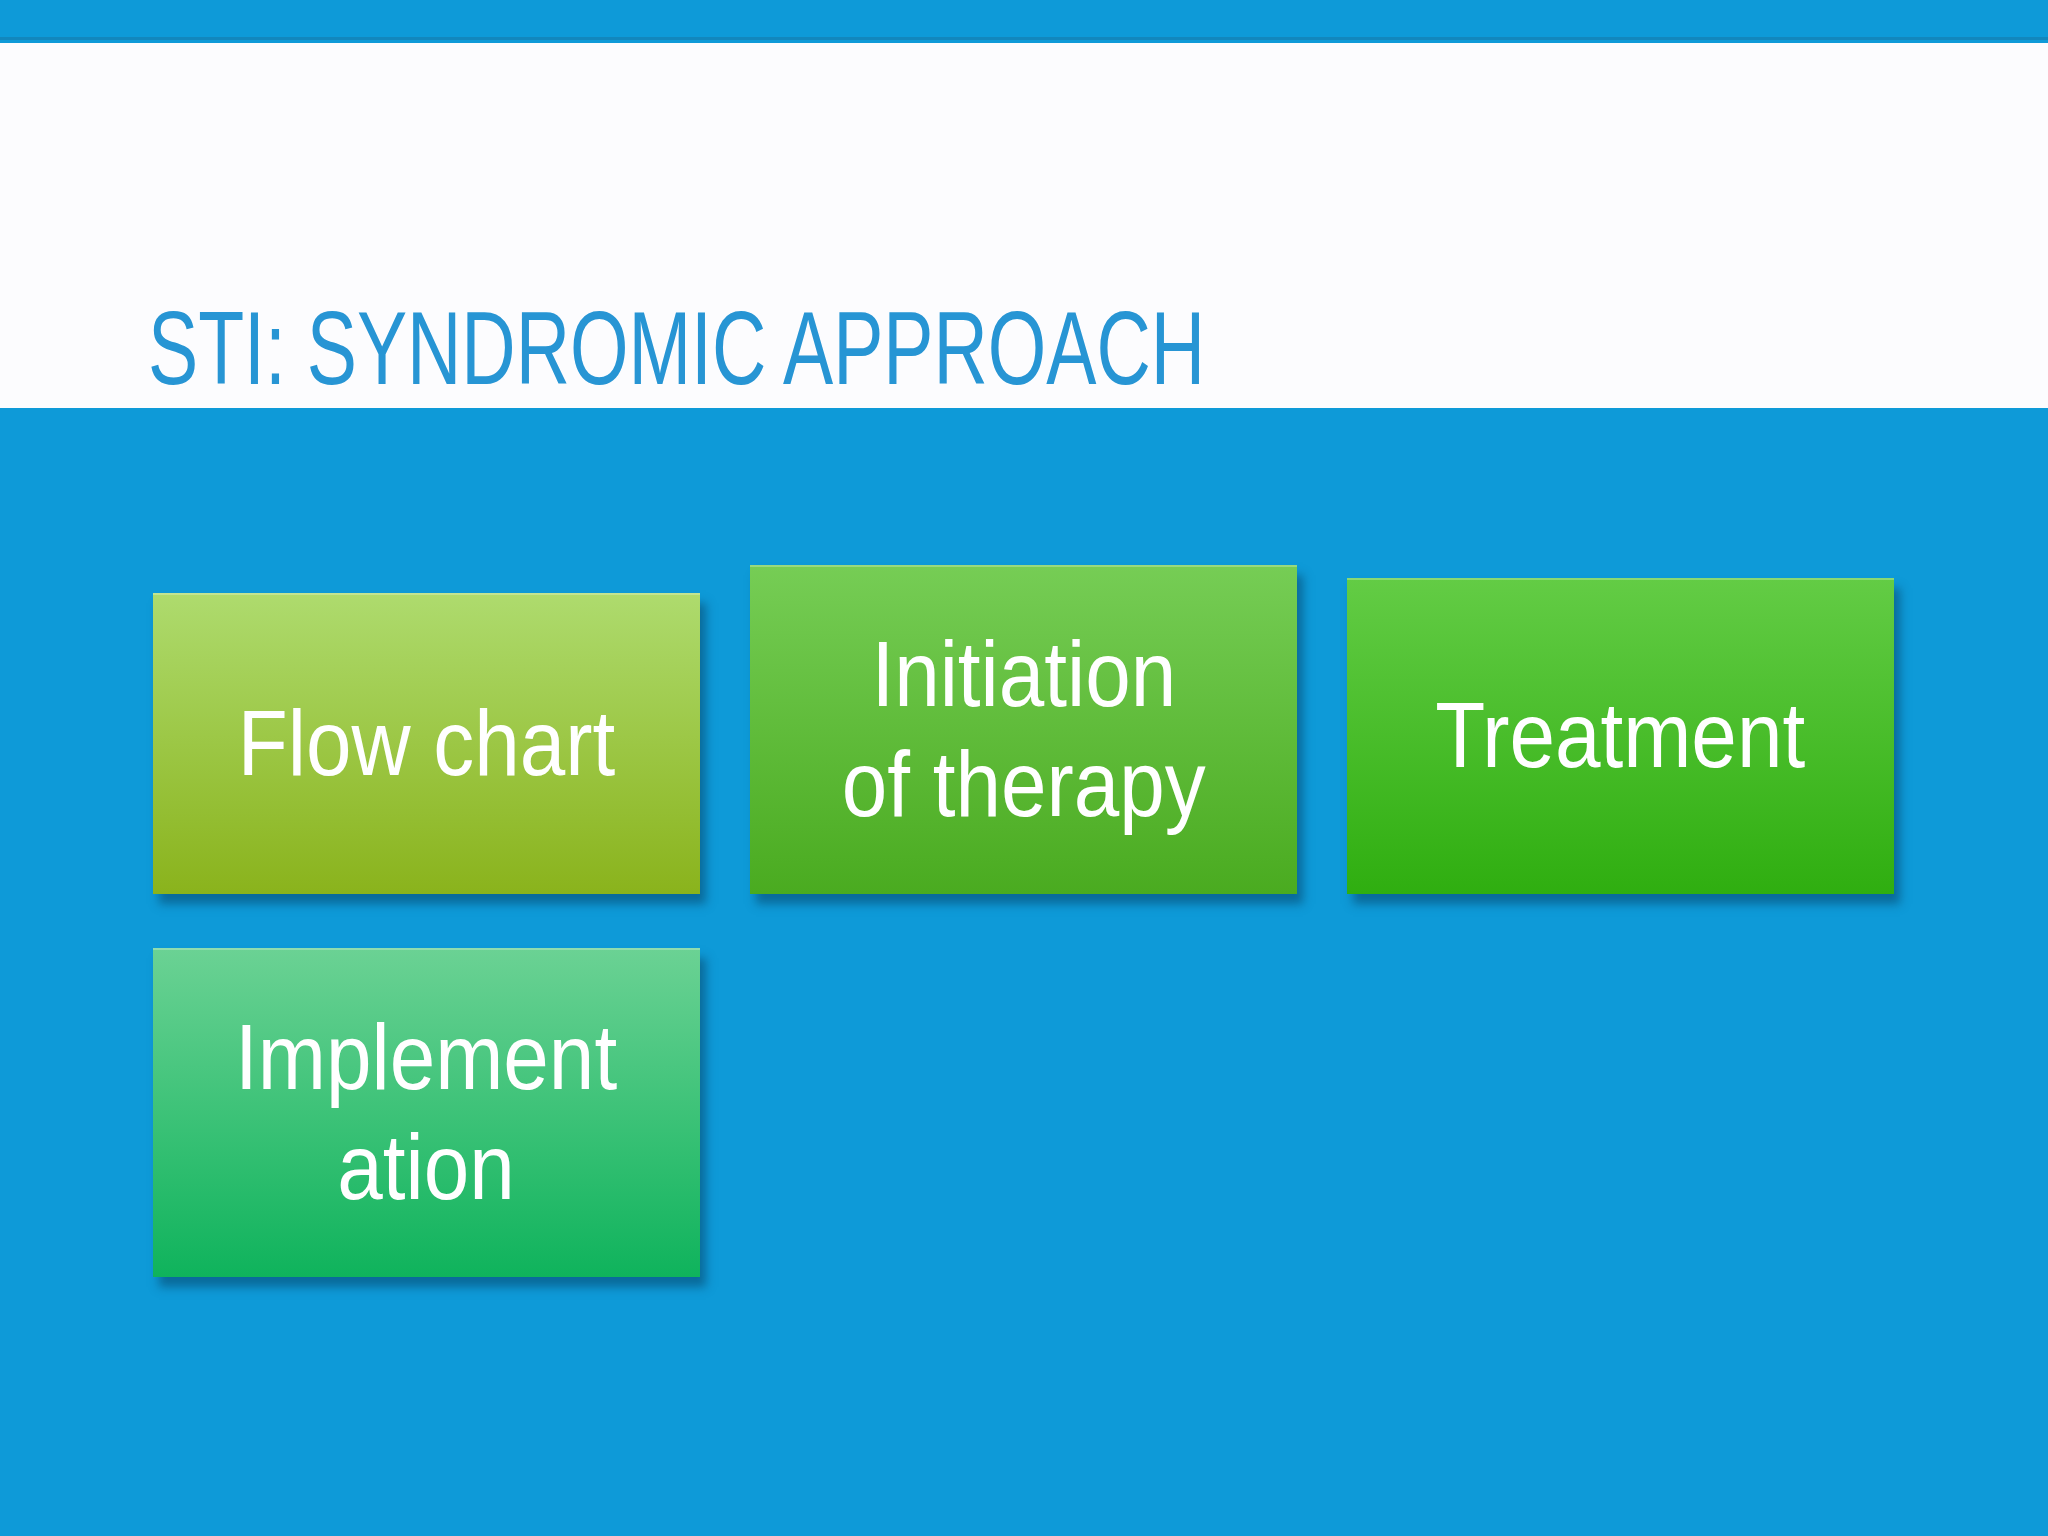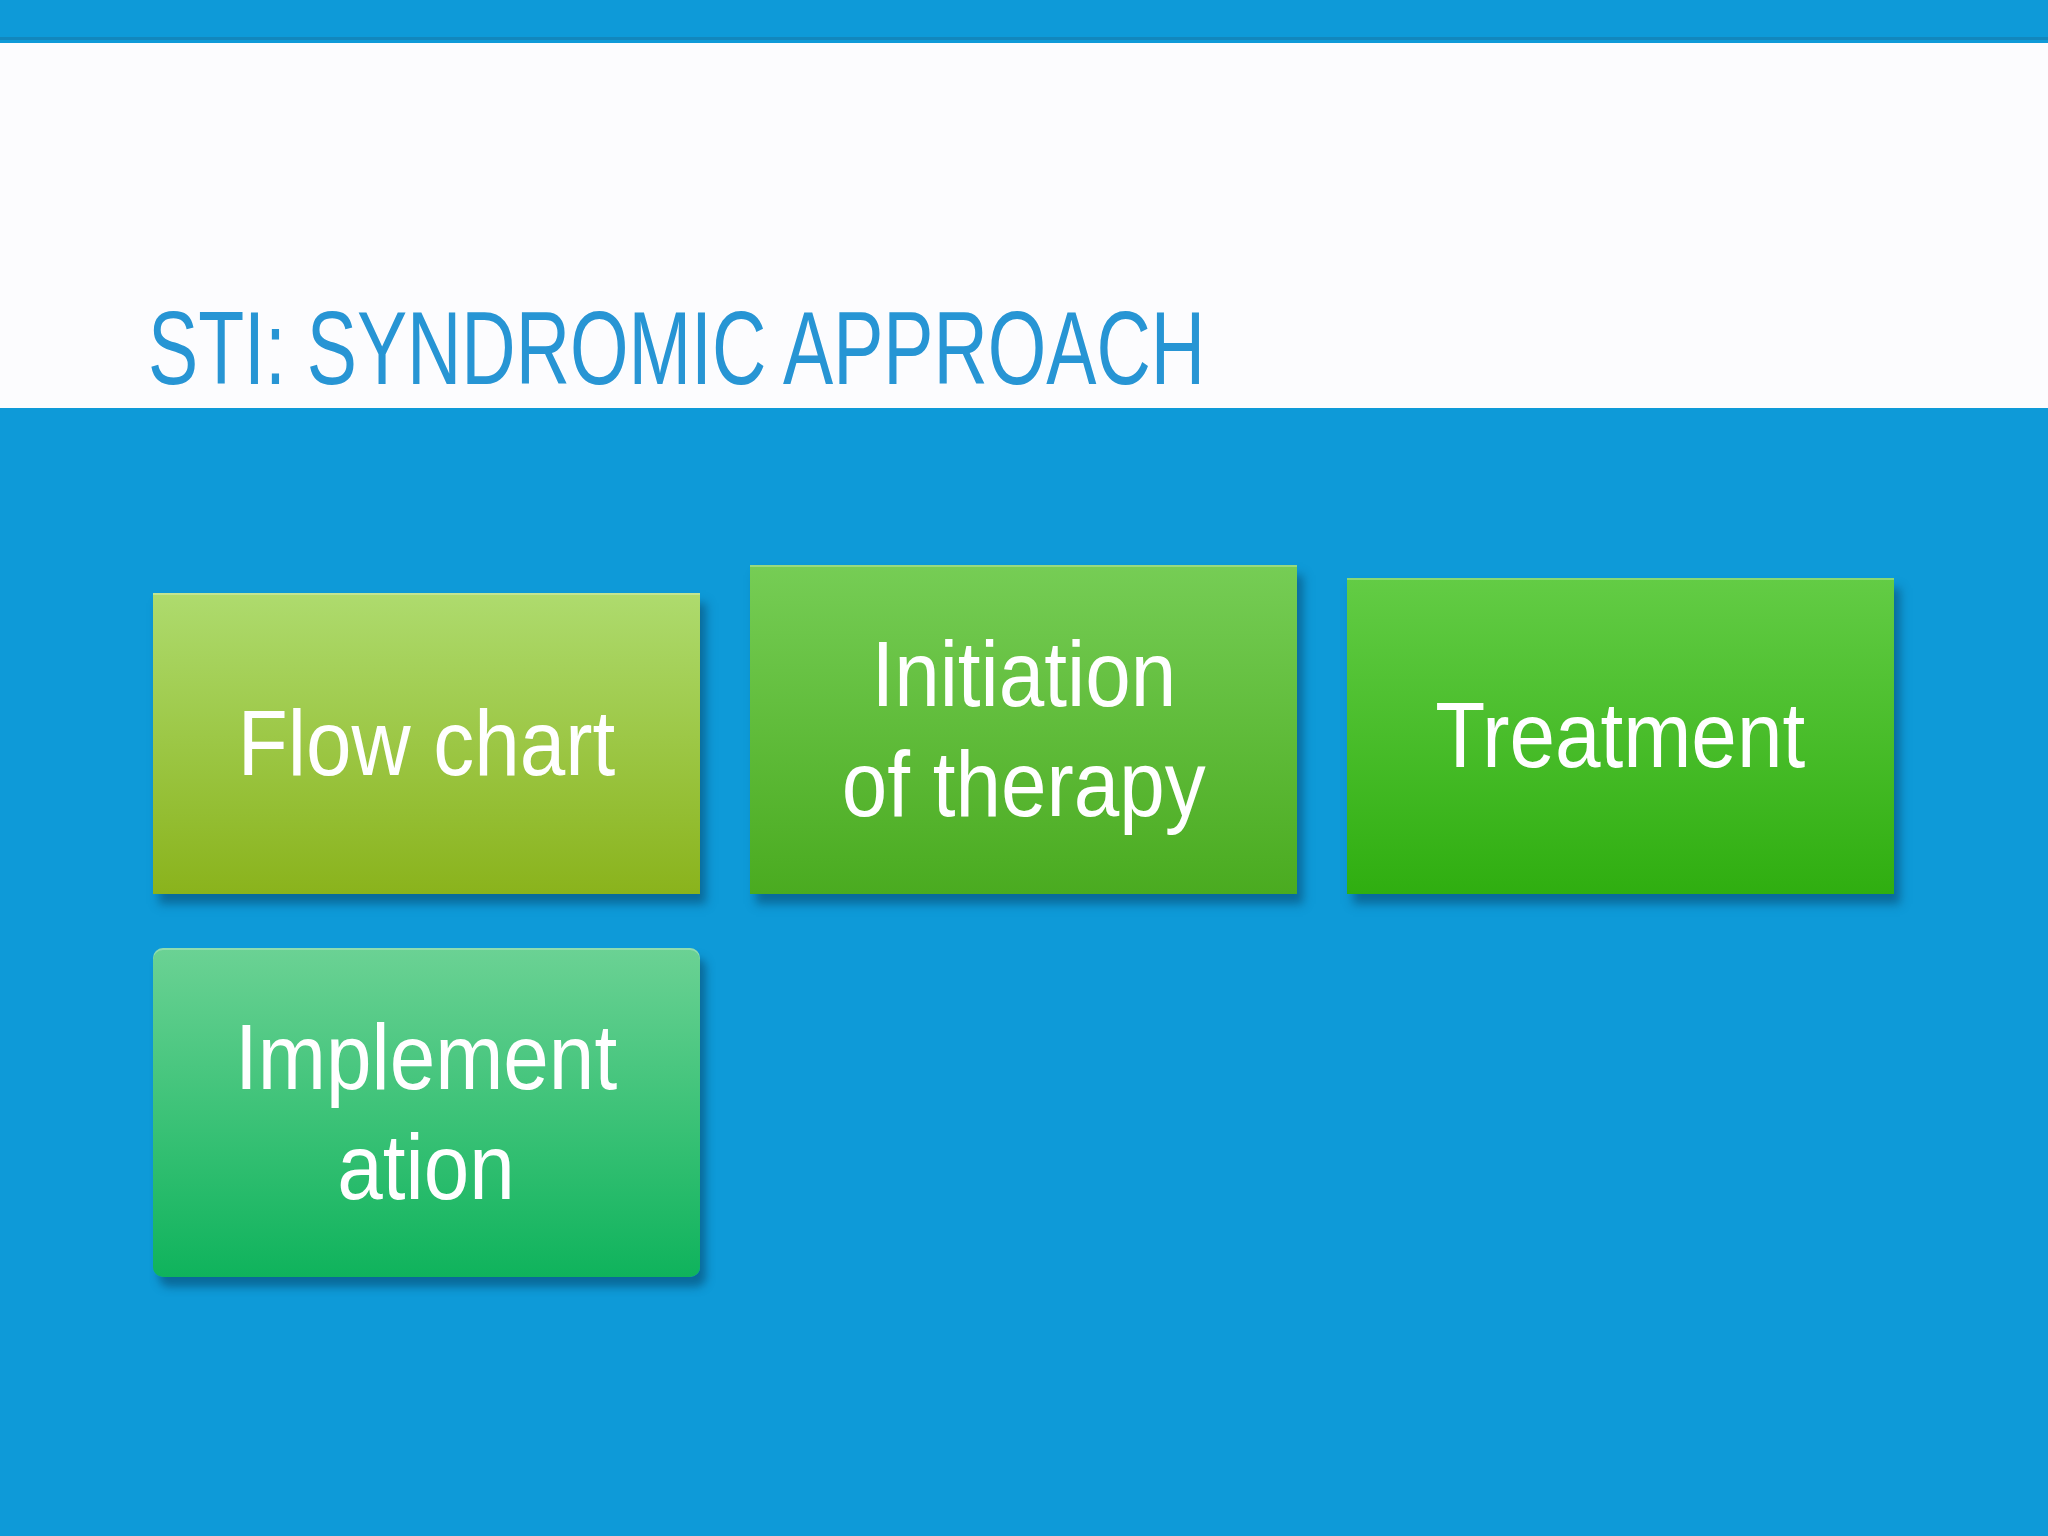--- a/index.html
+++ b/index.html
@@ -76,19 +76,19 @@
       <span class="box-label">Initiation
 of therapy</span>
     </div>
 
     <div class="box" style="background: linear-gradient(rgb(99, 204, 69) 0%, rgb(47, 174, 16) 100%); margin-top: 13px;">
       <span class="box-label">Treatment</span>
     </div>
 
 
 
-    <div class="box" style="background: linear-gradient(rgb(107, 210, 148) 0%, rgb(15, 179, 92) 100%); border-radius: 10px;">
+    <div class="box" style="background: linear-gradient(rgb(107, 210, 148) 0%, rgb(15, 179, 92) 100%);">
       <span class="box-label">Implement
 ation</span>
     </div>
 
   </div>
 </div>
 
 </body></html>

